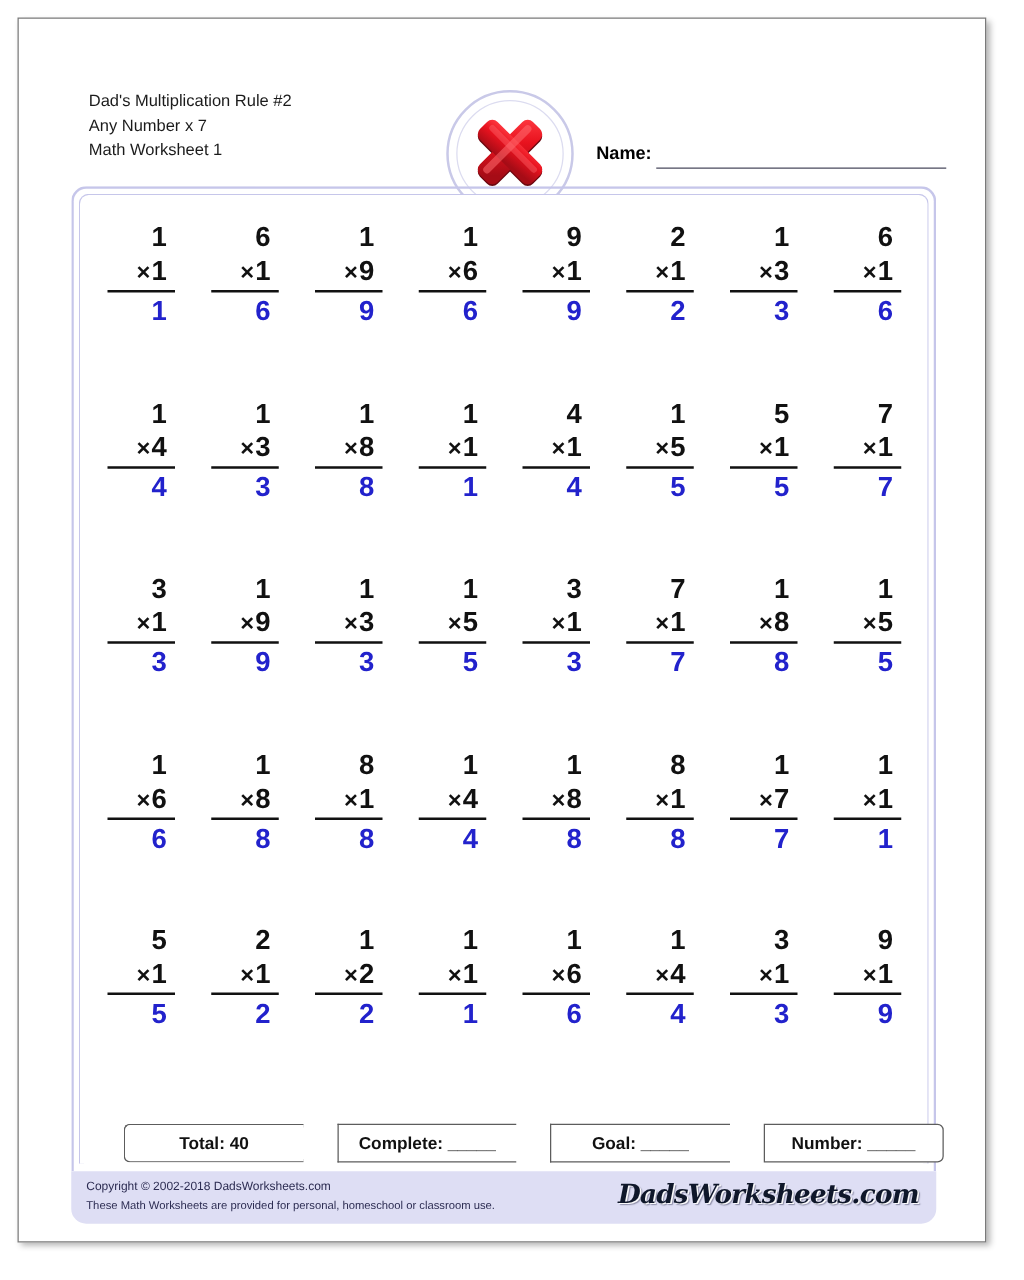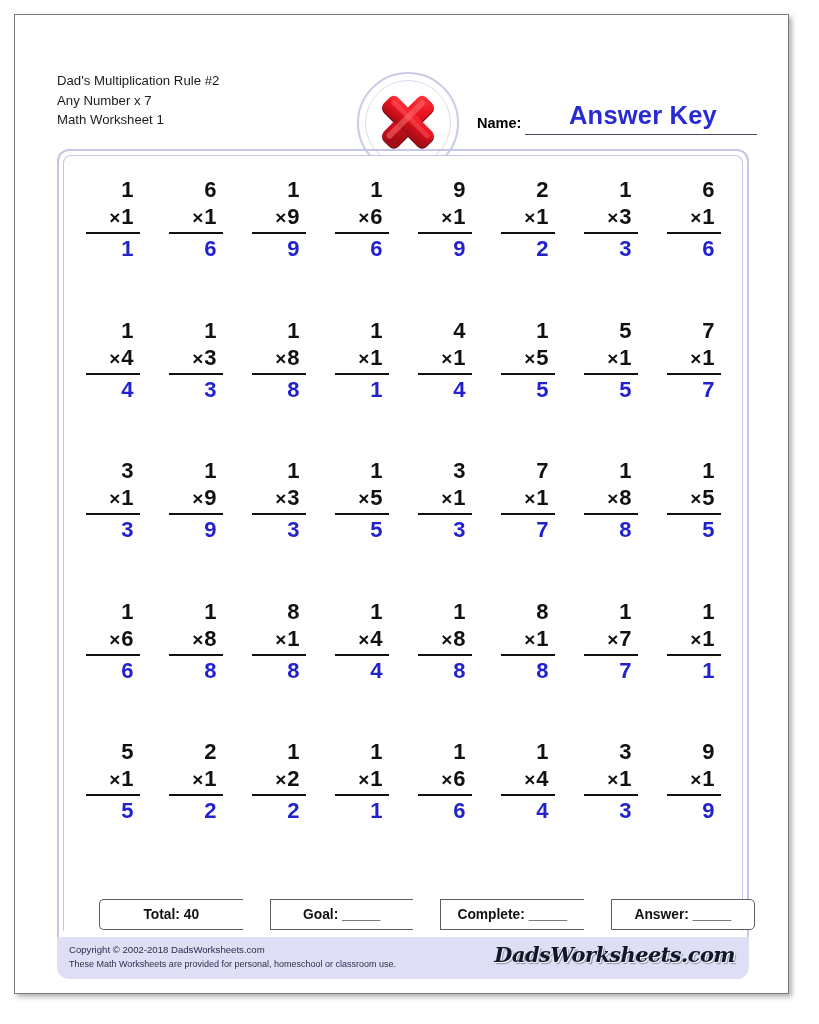--- a/index.html
+++ b/index.html
@@ -29,21 +29,21 @@
 
   
   .header-area {
     position: absolute;
     left: 0; top: 0;
     width: 100%;
     height: 132px;
   }
   .title-block {
     position: absolute;
-    left: 42px;
+    left: 56px;
     top: 56px;
     line-height: 19.5px;
     color: #1b1b1b;
     font-size: 13.2px;
     white-space: nowrap;
   }
   .title-line { display: block; }
 
   
   .badge {
@@ -281,21 +281,20 @@
           <rect x="25" y="5" width="20" height="60" rx="6" fill="url(#xg)"></rect>
           <rect x="5" y="25" width="60" height="20" rx="6" fill="url(#xg)"></rect>
           <rect x="29" y="9" width="6" height="52" rx="3" fill="#ff6b70" opacity="0.55"></rect>
           <rect x="9" y="29" width="52" height="5" rx="2.5" fill="#ff6b70" opacity="0.4"></rect>
         </g>
       </svg>
     </div>
 
     <div class="name-block">
       <span class="name-label">Name:</span>
-      <span class="answer-key">Answer Key</span>
       <div class="name-rule"></div>
     </div>
 
   </div>
 
   <div class="frame-outer"></div>
   <div class="frame-inner"></div>
 
   <div class="grid" id="problem-grid">
       <div class="problem">
@@ -735,23 +734,23 @@
             <span>1</span>
           </span>
           <div class="rule"></div>
           <span class="answer">9</span>
         </div>
       </div>
     </div>
 
   <div class="score-row" id="score-row">
       <div class="score-box">Total: 40</div>
+      <div class="score-box">Complete: _____</div>
       <div class="score-box">Goal: _____</div>
-      <div class="score-box">Complete: _____</div>
-      <div class="score-box">Answer: _____</div>
+      <div class="score-box">Number: _____</div>
     </div>
 
   <div class="footer-band">
     <div class="copyright">
       <span class="copy-line-1">Copyright © 2002-2018 DadsWorksheets.com</span>
       <span class="copy-line-2">These Math Worksheets are provided for personal, homeschool or classroom use.</span>
     </div>
     <div class="logo">DadsWorksheets.com</div>
   </div>
 

